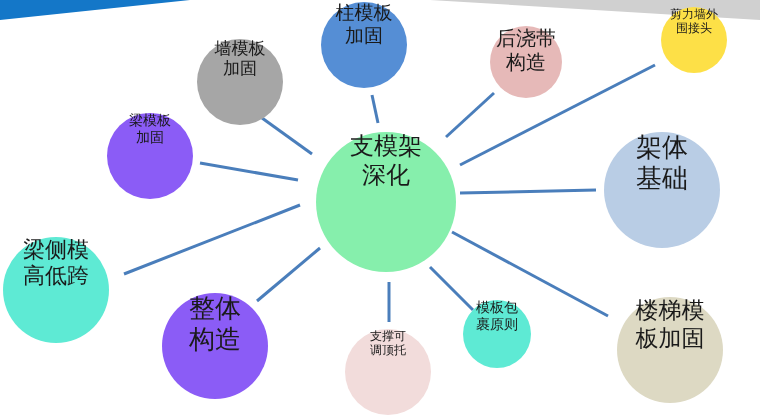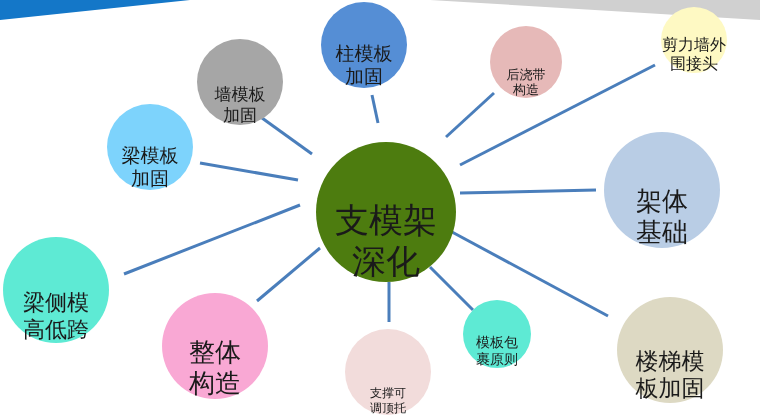--- a/index.html
+++ b/index.html
@@ -1,19 +1,19 @@
 <!DOCTYPE html>
 <html><head>
 <meta charset="utf-8">
 <style>
   html, body { margin:0; padding:0; }
   body { width:760px; height:417px; position:relative; overflow:hidden; background:#ffffff; font-family:"DejaVu Serif", serif; }
   .banner { position:absolute; left:0; top:0; }
   .lines { position:absolute; left:0; top:0; }
-  .node { position:absolute; border-radius:50%; display:flex; align-items:flex-end; justify-content:center; text-align:center; color:#1a1a1a; line-height:1.2; box-sizing:border-box; }
+  .node { position:absolute; border-radius:50%; display:flex; align-items:flex-start; justify-content:center; text-align:center; color:#1a1a1a; line-height:1.2; box-sizing:border-box;font-family:Liberation Serif, serif; }
   .node span { white-space:pre-line; display:block; }
 </style>
 </head>
 <body>
 
 <svg class="banner" width="760" height="417">
   <polygon id="banner-left" points="0,0 190,0 0,20" fill="#1477C8"></polygon>
   <polygon id="banner-right" points="430,0 760,0 760,20" fill="#D0D0D0"></polygon>
 </svg>
 
@@ -25,49 +25,49 @@
     <line x1="200" y1="163" x2="298" y2="180" stroke="#4A7EBB" stroke-width="3"></line>
     <line x1="124" y1="274" x2="300" y2="205" stroke="#4A7EBB" stroke-width="3"></line>
     <line x1="257" y1="301" x2="320" y2="248" stroke="#4A7EBB" stroke-width="3"></line>
     <line x1="389" y1="282" x2="389" y2="322" stroke="#4A7EBB" stroke-width="3"></line>
     <line x1="430" y1="267" x2="473" y2="310" stroke="#4A7EBB" stroke-width="3"></line>
     <line x1="460" y1="193" x2="596" y2="190" stroke="#4A7EBB" stroke-width="3"></line>
     <line x1="452" y1="232" x2="608" y2="316" stroke="#4A7EBB" stroke-width="3"></line>
   </svg>
 
 <div id="nodes">
-  <div class="node" id="center-node" style="left: 316px; top: 142px; width: 140px; height: 140px; font-size: 34px; background: #4d7c0f;">
+  <div class="node" id="center-node" style="left: 316px; top: 132px; width: 140px; height: 140px; font-size: 24px; background: #86efac;">
     <span>支模架
 深化</span>
   </div>
 <div class="node" style="left: 321px; top: 2px; width: 86px; height: 86px; background: rgb(85, 142, 213); font-size: 19px;">
       <span>柱模板
 加固</span>
     </div>
-    <div class="node" style="left: 490px; top: 26px; width: 72px; height: 72px; background: rgb(230, 185, 184); font-size: 13px;">
+    <div class="node" style="left: 490px; top: 26px; width: 72px; height: 72px; background: rgb(230, 185, 184); font-size: 20px;">
       <span>后浇带
 构造</span>
     </div>
-    <div class="node" style="left: 661px; top: 7px; width: 66px; height: 66px; background: #fef9c3; font-size: 16px;">
+    <div class="node" style="left: 661px; top: 7px; width: 66px; height: 66px; background: #fde047; font-size: 12px;">
       <span>剪力墙外
 围接头</span>
     </div>
     <div class="node" style="left: 197px; top: 39px; width: 86px; height: 86px; background: rgb(166, 166, 166); font-size: 17px;">
       <span>墙模板
 加固</span>
     </div>
-    <div class="node" style="left: 107px; top: 104px; width: 86px; height: 86px; background: #7dd3fc; font-size: 19px;">
+    <div class="node" style="left: 107px; top: 113px; width: 86px; height: 86px; background: #8b5cf6; font-size: 14px;">
       <span>梁模板
 加固</span>
     </div>
     <div class="node" style="left: 3px; top: 237px; width: 106px; height: 106px; background: #5eead4; font-size: 22px;">
       <span>梁侧模
 高低跨</span>
     </div>
-    <div class="node" style="left: 162px; top: 293px; width: 106px; height: 106px; background: #f9a8d4; font-size: 26px;">
+    <div class="node" style="left: 162px; top: 293px; width: 106px; height: 106px; background: #8b5cf6; font-size: 26px;">
       <span>整体
 构造</span>
     </div>
     <div class="node" style="left: 345px; top: 329px; width: 86px; height: 86px; background: rgb(242, 220, 219); font-size: 12px;">
       <span>支撑可
 调顶托</span>
     </div>
     <div class="node" style="left: 463px; top: 300px; width: 68px; height: 68px; background: #5eead4; font-size: 14px;">
       <span>模板包
 裹原则</span>

